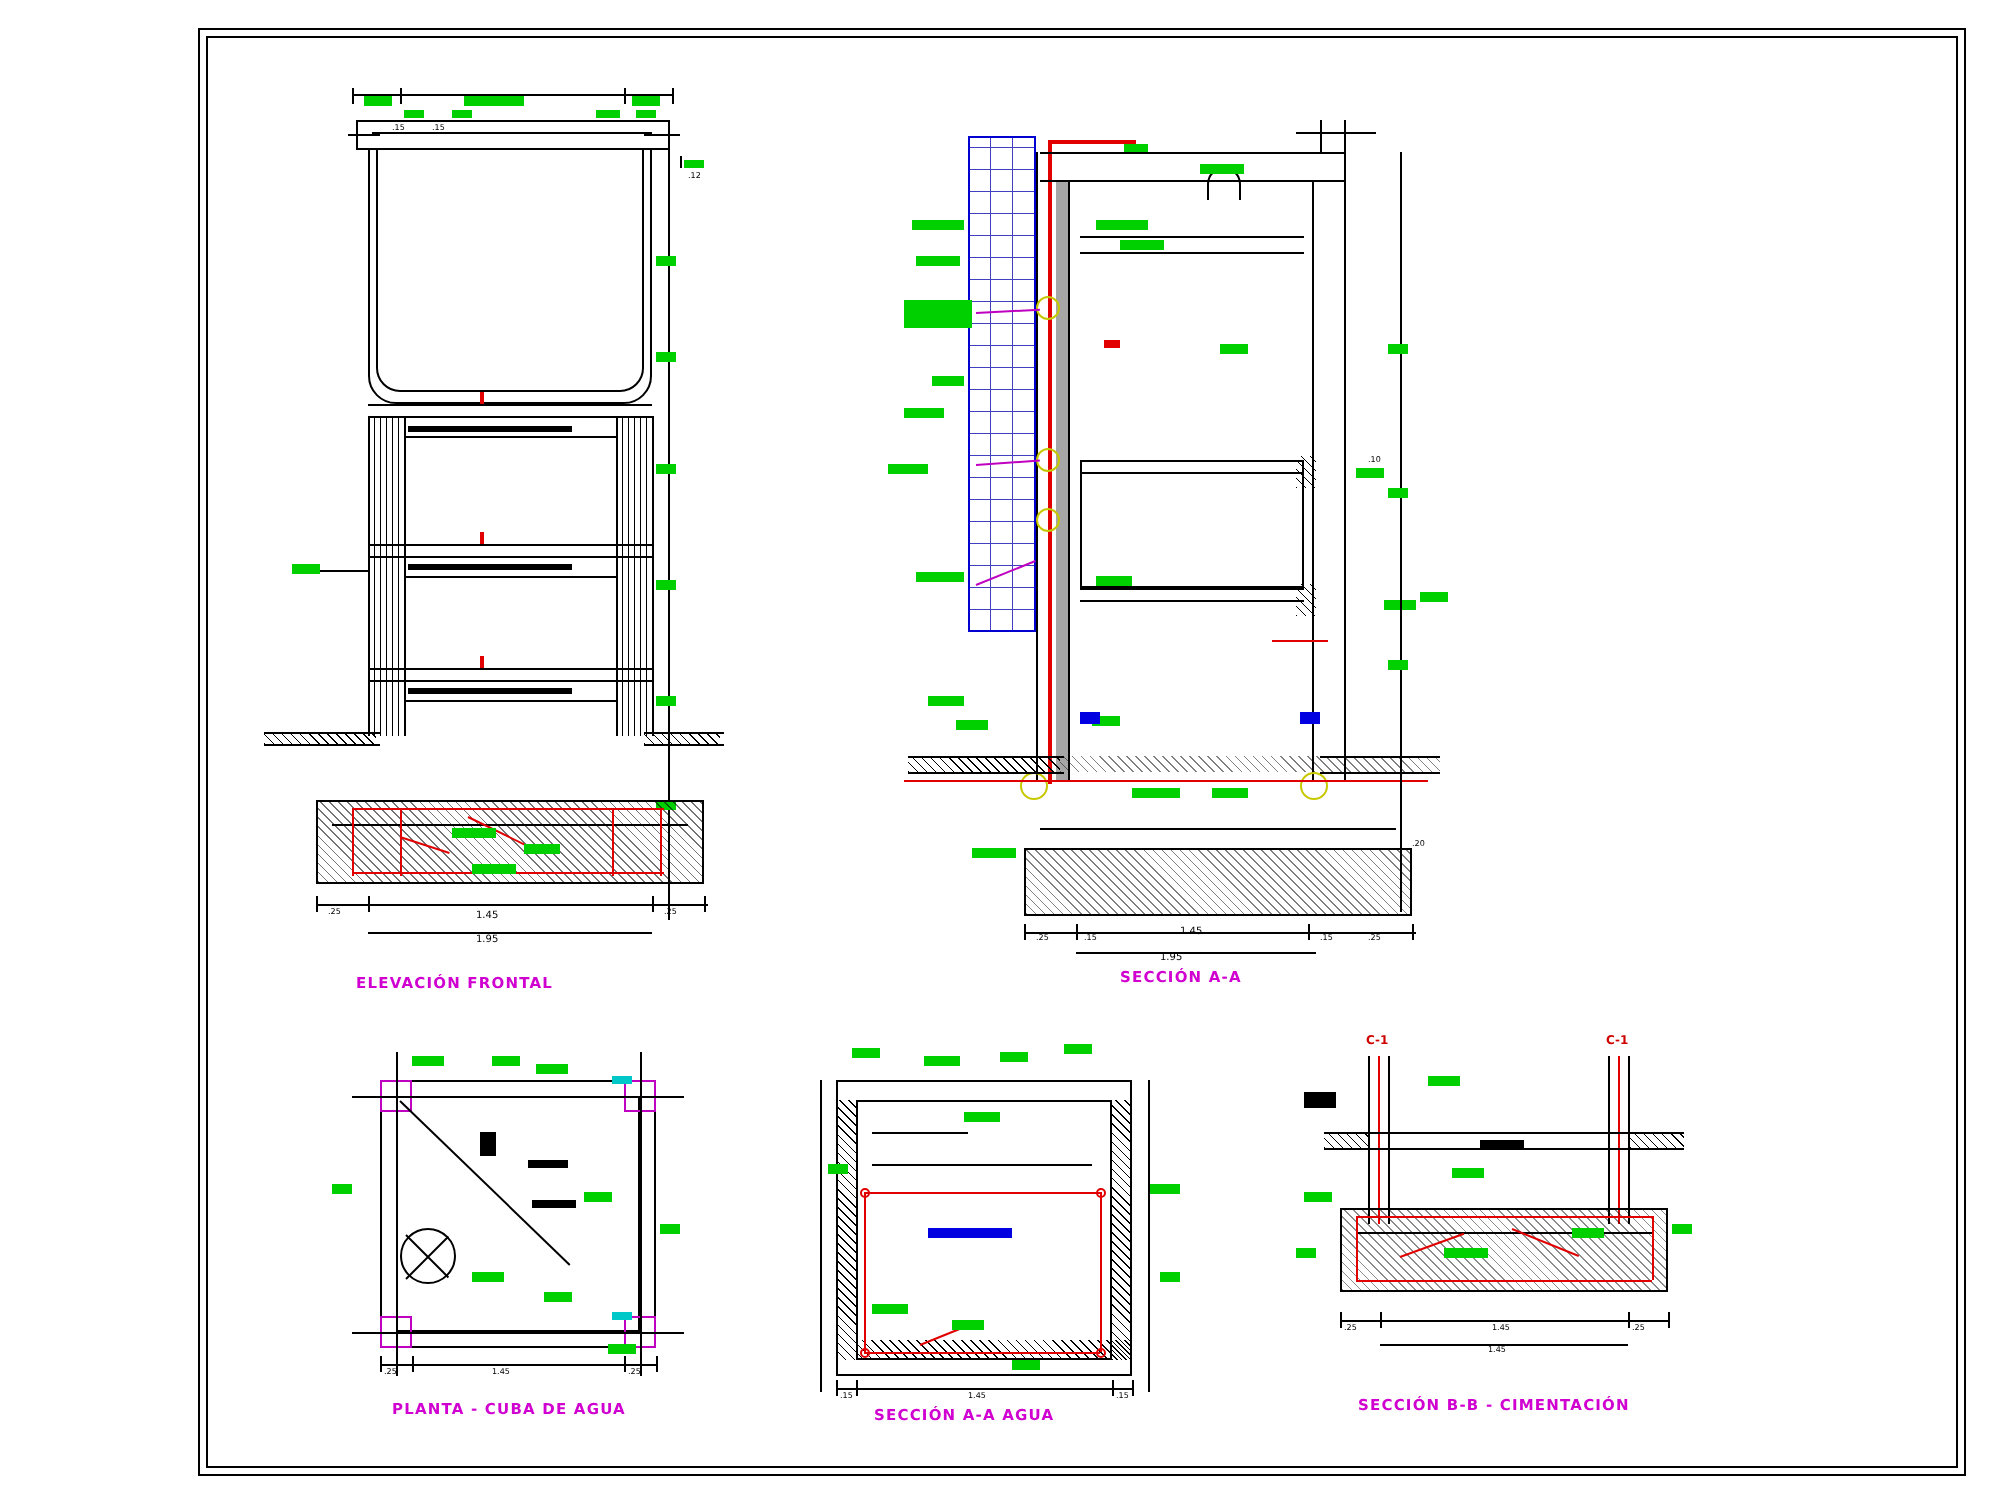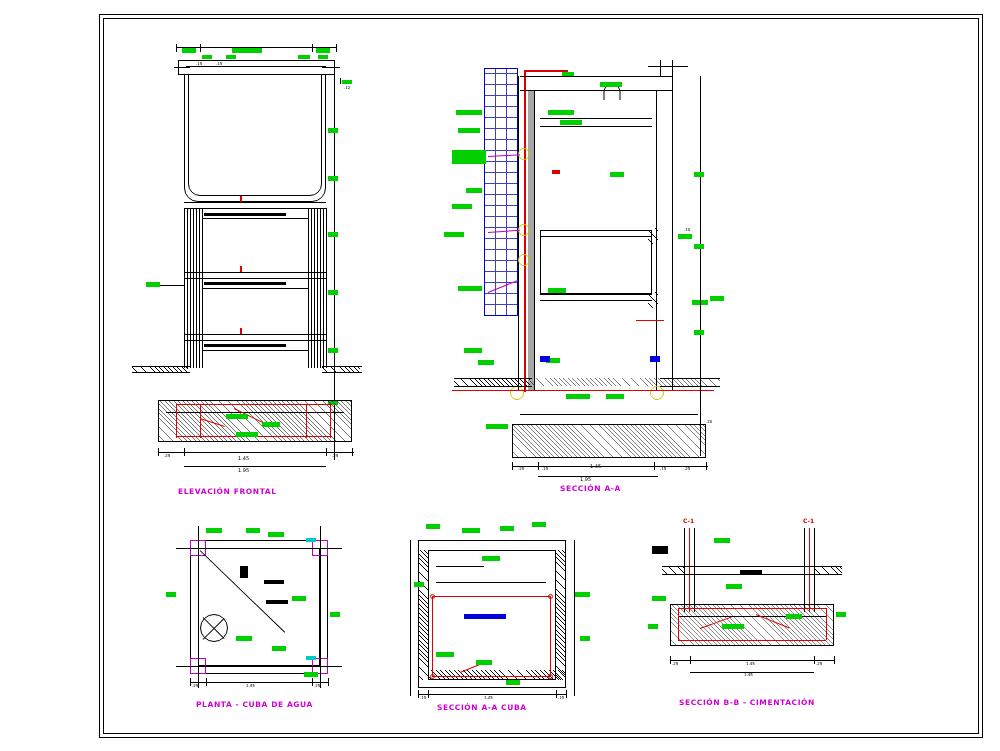--- a/index.html
+++ b/index.html
@@ -432,21 +432,21 @@
 
     <div class="ln" style="left:418px;top:694px;width:148px;height:1px;"></div>
     <div class="ln" style="left:418px;top:690px;width:1px;height:8px;"></div>
     <div class="ln" style="left:428px;top:690px;width:1px;height:8px;"></div>
     <div class="ln" style="left:556px;top:690px;width:1px;height:8px;"></div>
     <div class="ln" style="left:566px;top:690px;width:1px;height:8px;"></div>
     <div class="tiny" style="left:420px;top:696px;">.15</div>
     <div class="tiny" style="left:484px;top:696px;">1.45</div>
     <div class="tiny" style="left:558px;top:696px;">.15</div>
 
-    <div class="title-lbl" style="left:437px;top:703px;">SECCIÓN A-A CUBA</div>
+    <div class="title-lbl" style="left:437px;top:703px;">SECCIÓN A-A AGUA</div>
   </div>
 
   <div>
 
     <div class="tiny r" style="left:683px;top:518px;font-size:6px;font-weight:bold;">C-1</div>
     <div class="tiny r" style="left:803px;top:518px;font-size:6px;font-weight:bold;">C-1</div>
 
     <div class="ln" style="left:684px;top:528px;width:1px;height:84px;"></div>
     <div class="ln" style="left:694px;top:528px;width:1px;height:84px;"></div>
     <div class="ln" style="left:804px;top:528px;width:1px;height:84px;"></div>

